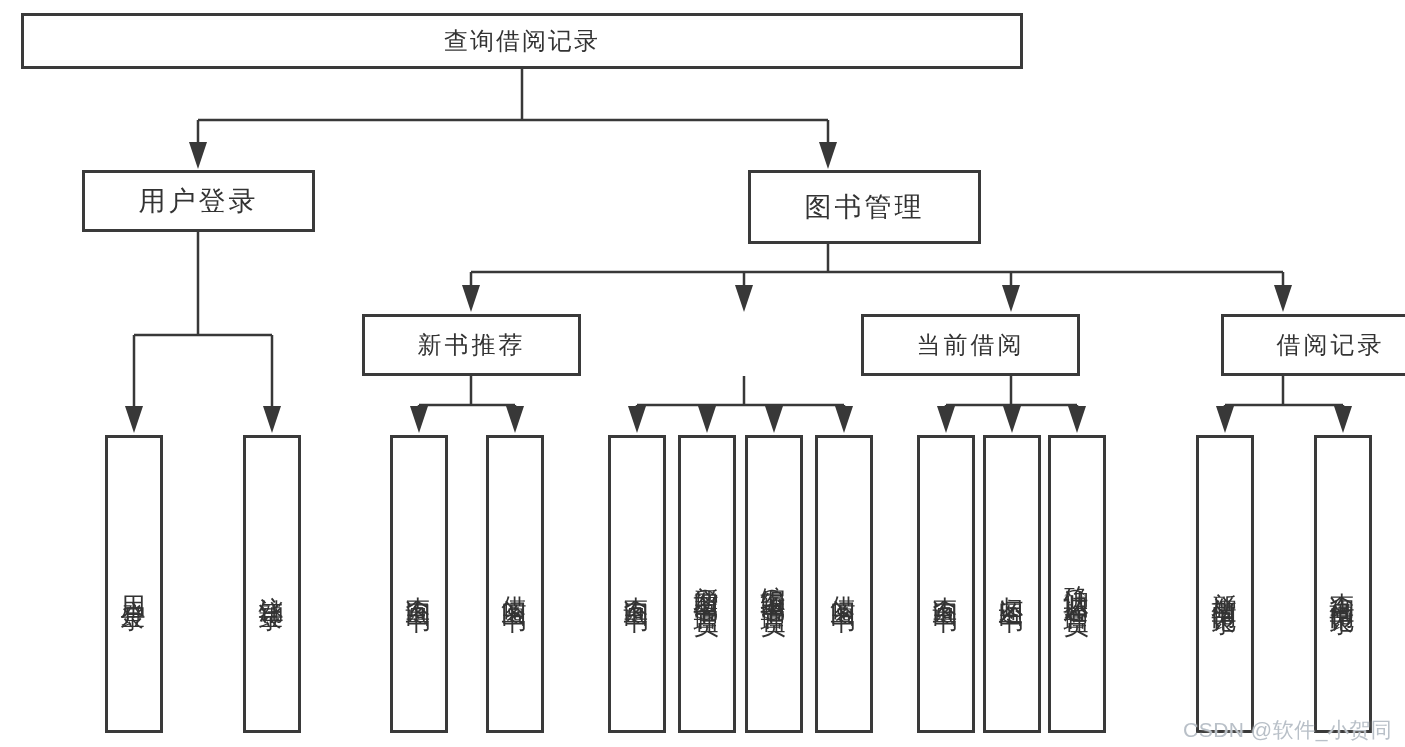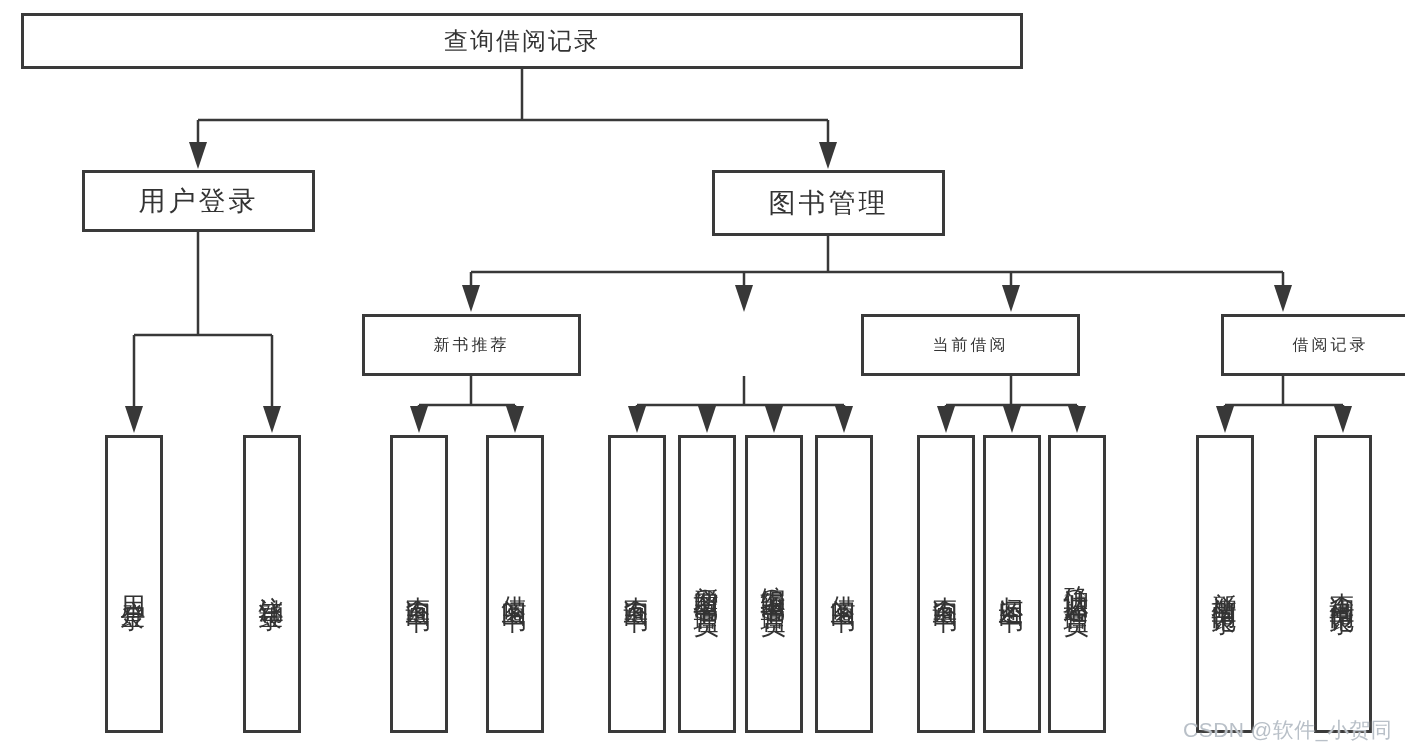--- a/index.html
+++ b/index.html
@@ -10,21 +10,21 @@
   .wires{position:absolute;left:0;top:0;z-index:1;}
   .wires path{stroke:#383838;stroke-width:2.5;fill:none;}
   .wires polygon{fill:#383838;stroke:none;}
   .node{
     position:absolute;box-sizing:border-box;background:#ffffff;
     border:3px solid #3a3a3a;display:flex;align-items:center;justify-content:center;
     z-index:2;text-align:center;white-space:nowrap;
   }
   .node.root{font-size:24px;letter-spacing:2px;}
   .node.lv2{font-size:27px;letter-spacing:3px;}
-  .node.lv3{font-size:16px;letter-spacing:3px;}
+  .node.lv3{font-size:24px;letter-spacing:3px;}
   .node.v{
     writing-mode:vertical-rl;text-orientation:mixed;
     font-size:25px;letter-spacing:4px;white-space:nowrap;
   }
   .watermark{
     position:absolute;left:1183px;top:716px;z-index:5;
     font-size:21px;color:#b9c0c8;letter-spacing:.5px;
     text-shadow:0 0 2px #ffffff;
   }
 </style>
@@ -65,21 +65,21 @@
     <polygon points="1068,406 1086,406 1077,433"></polygon>
 
     <path d="M1283,376 V406 M1225,405 H1343 M1225,405 V414 M1343,405 V414"></path>
     <polygon points="1216,406 1234,406 1225,433"></polygon>
     <polygon points="1334,406 1352,406 1343,433"></polygon>
   </svg>
 
   <div class="node root" style="left:21px;top:13px;width:1002px;height:56px;">查询借阅记录</div>
 
   <div class="node lv2" style="left:82px;top:170px;width:233px;height:62px;">用户登录</div>
-  <div class="node lv2" style="left:712px;top:170px;width:233px;height:66px;">图书管理</div>
+  <div class="node lv2" style="left:748px;top:170px;width:233px;height:74px;">图书管理</div>
 
   <div class="node lv3" style="left:362px;top:314px;width:219px;height:62px;">新书推荐</div>
   <div class="node lv3" style="left:861px;top:314px;width:219px;height:62px;">当前借阅</div>
   <div class="node lv3" style="left:1174px;top:314px;width:219px;height:62px;margin-left:47px;">借阅记录</div>
 
   <div class="node v" style="left:105px;top:435px;width:58px;height:298px;">用户登录</div>
   <div class="node v" style="left:243px;top:435px;width:58px;height:298px;">注销登录</div>
 
   <div class="node v" style="left:390px;top:435px;width:58px;height:298px;">查询图书</div>
   <div class="node v" style="left:486px;top:435px;width:58px;height:298px;">借阅图书</div>

